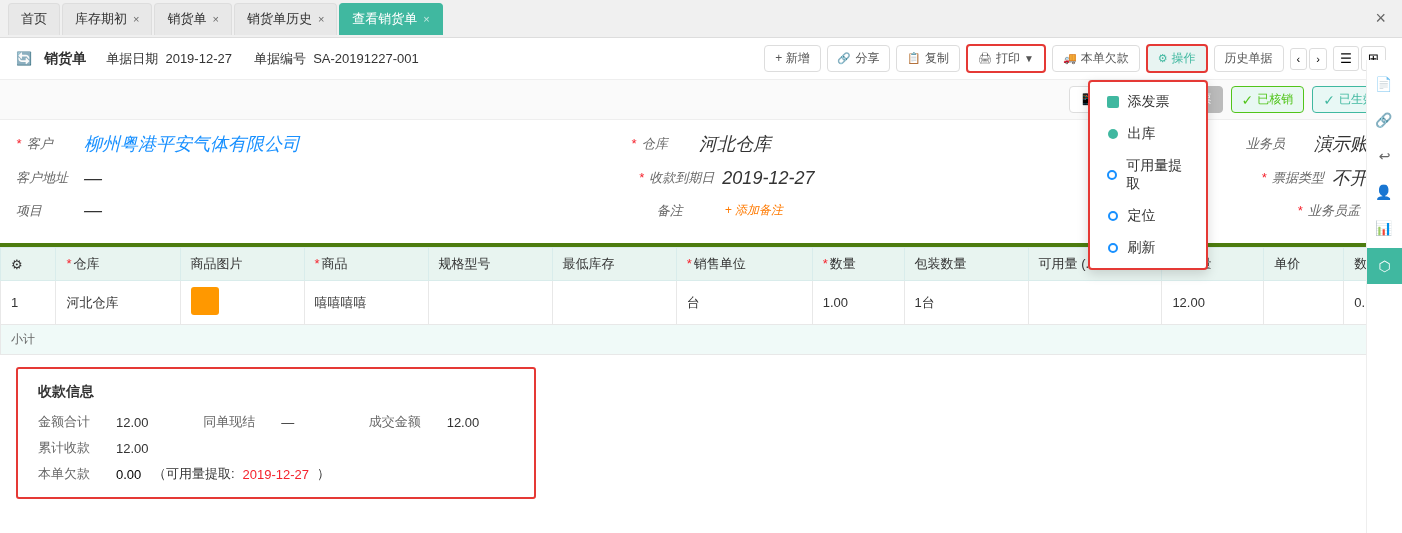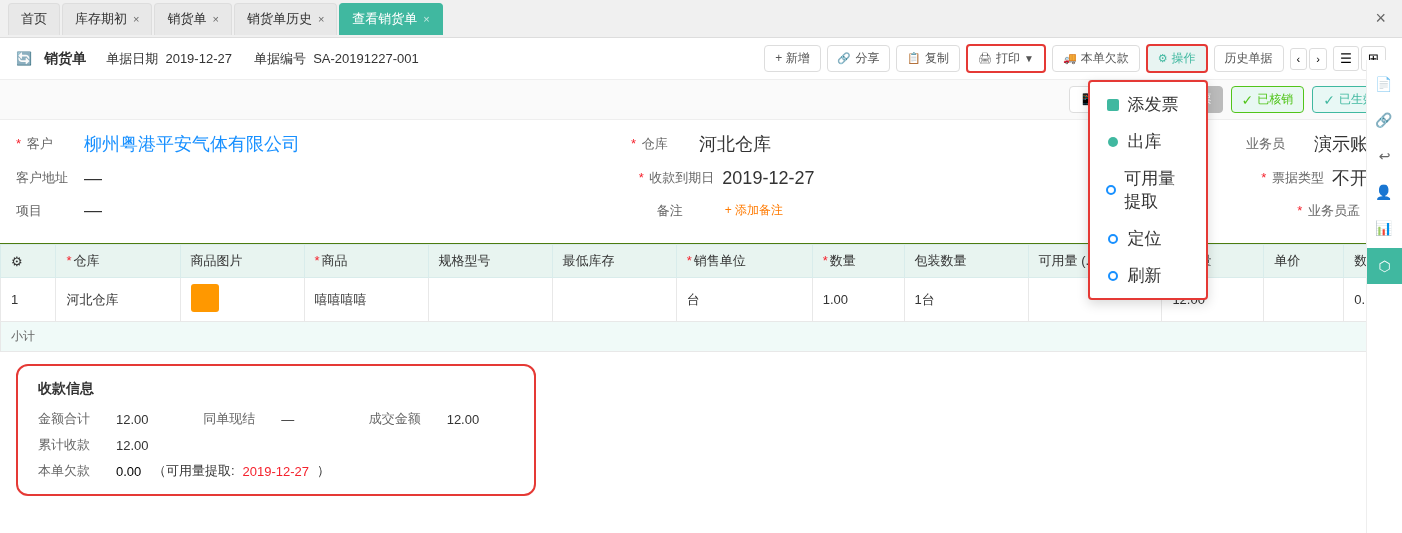--- a/index.html
+++ b/index.html
@@ -53,21 +53,21 @@
     .view-toggle { display: flex; gap: 2px; }
     .view-btn { padding: 4px 6px; border: 1px solid #ddd; border-radius: 3px; cursor: pointer; background: white; }
 
     
     .action-row {
       display: flex; align-items: center; justify-content: flex-end;
       padding: 6px 16px; gap: 8px; border-bottom: 1px solid #eee; background: #fafafa;
     }
 
     
-    .form-section { padding: 12px 16px; border-bottom: 1px solid #4d7c0f; }
+    .form-section { padding: 12px 16px; border-bottom: 4px solid #4d7c0f; font-style: italic; }
     .form-row { display: flex; align-items: center; gap: 0; margin-bottom: 10px; }
     .form-field { display: flex; align-items: center; flex: 1; gap: 8px; }
     .field-label { color: #666; font-size: 13px; white-space: nowrap; min-width: 60px; }
     .required-star { color: #f5222d; margin-right: 2px; }
     .field-value { color: #333; font-size: 18px; }
     .field-value.link { color: #1890ff; cursor: pointer; }
     .business-right { margin-left: auto; display: flex; align-items: center; gap: 8px; }
 
     
     .table-section { padding: 0; }
@@ -78,42 +78,42 @@
     }
     .data-table th .required-star { color: #f5222d; }
     .data-table td { border: 1px solid #e8e8e8; padding: 6px 10px; background: white; }
     .data-table tr:nth-child(even) td { background: #f9f9f9; }
     .subtotal-row td { background: #f0faf8 !important; font-size: 12px; color: #666; }
     .gear-cell { background: #e8f4f0 !important; text-align: center; }
     .product-img { width: 28px; height: 28px; background: #ff9800; border-radius: 3px; display: inline-block; }
 
     
     .payment-section {
-      margin: 12px 16px; border: 2px solid #e53935; border-radius: 12px;
+      margin: 12px 16px; border: 2px solid #e53935; border-radius: 3px;
       padding: 14px 20px; max-width: 520px;
     }
     .payment-title { font-size: 14px; font-weight: bold; margin-bottom: 12px; }
     .payment-grid { display: grid; grid-template-columns: 1fr 1fr 1fr; gap: 8px 20px; }
     .payment-item { display: flex; align-items: center; gap: 8px; font-size: 13px; }
     .payment-label { color: #666; min-width: 70px; }
     .payment-value { color: #333; }
     .payment-value.red { color: #000000; }
     .payment-value.date { color: #f5222d; }
 
     
     .dropdown-overlay { position: relative; }
     .dropdown-menu {
       position: absolute; top: 36px; right: 0; background: white;
       border: 2px solid #e53935; border-radius: 4px; z-index: 100;
       box-shadow: 0 4px 12px rgba(0,0,0,0.15); min-width: 120px;
       padding: 4px 0;
     }
     .dropdown-item {
       display: flex; align-items: center; gap: 8px; padding: 7px 16px;
-      cursor: pointer; font-size: 17px; color: #333;
+      cursor: pointer; font-size: 14px; color: #333;
     }
     .dropdown-icon { width: 14px; height: 14px; display: inline-flex; align-items: center; justify-content: center; }
     .icon-square { width: 12px; height: 12px; background: #40b8a0; border-radius: 2px; display: inline-block; }
     .icon-circle { width: 10px; height: 10px; background: #40b8a0; border-radius: 50%; display: inline-block; }
     .icon-circle-outline { width: 10px; height: 10px; border: 2px solid #1890ff; border-radius: 50%; display: inline-block; }
 
     
     .right-sidebar {
       position: fixed; right: 0; top: 60px; bottom: 0; width: 36px;
       background: white; border-left: 1px solid #eee; display: flex;

